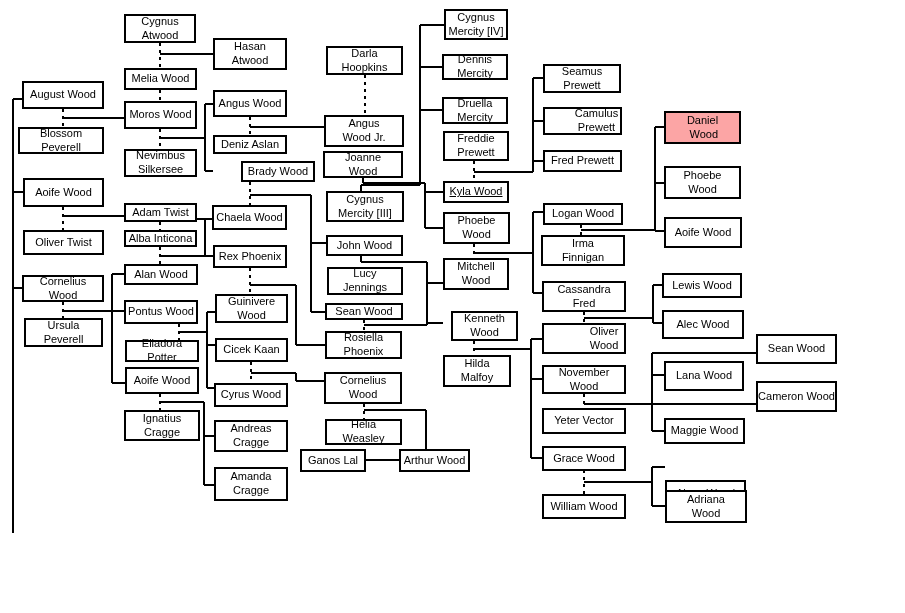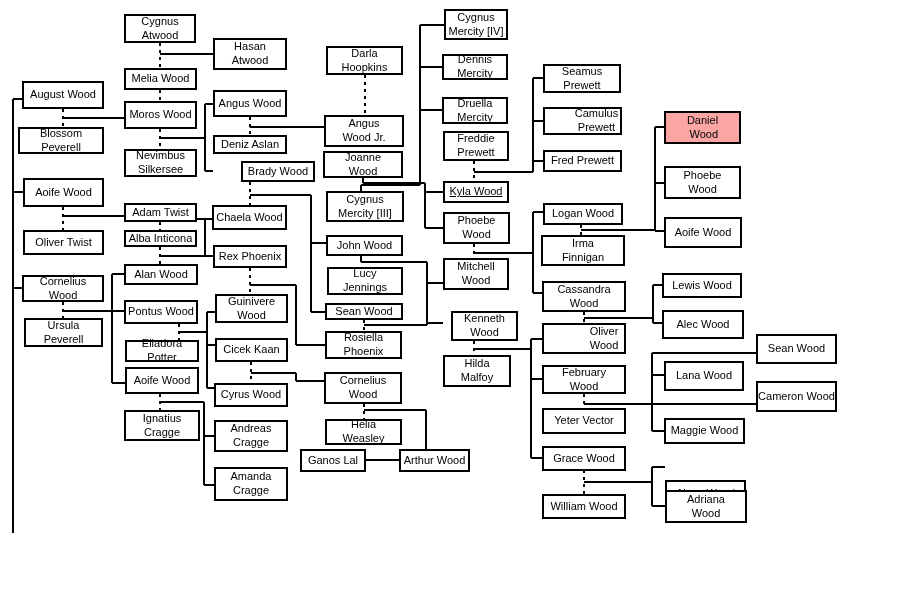--- a/index.html
+++ b/index.html
@@ -225,24 +225,24 @@
 Malfoy</div>
     <div class="person-box" style="left: 543px; top: 64px; width: 78px; height: 29px; border-color: rgb(0, 0, 0); background: rgb(255, 255, 255); color: rgb(0, 0, 0);">Seamus
 Prewett</div>
     <div class="person-box" style="left: 543px; top: 107px; width: 79px; height: 28px; border-color: rgb(0, 0, 0); background: rgb(255, 255, 255); color: rgb(0, 0, 0); padding-left: 28px;">Camulus
 Prewett</div>
     <div class="person-box" style="left: 543px; top: 150px; width: 79px; height: 22px; border-color: rgb(0, 0, 0); background: rgb(255, 255, 255); color: rgb(0, 0, 0);">Fred Prewett</div>
     <div class="person-box" style="left: 543px; top: 203px; width: 80px; height: 22px; border-color: rgb(0, 0, 0); background: rgb(255, 255, 255); color: rgb(0, 0, 0);">Logan Wood</div>
     <div class="person-box" style="left: 541px; top: 235px; width: 84px; height: 31px; border-color: rgb(0, 0, 0); background: rgb(255, 255, 255); color: rgb(0, 0, 0);">Irma
 Finnigan</div>
     <div class="person-box" style="left: 542px; top: 281px; width: 84px; height: 31px; border-color: rgb(0, 0, 0); background: rgb(255, 255, 255); color: rgb(0, 0, 0);">Cassandra
-Wood</div>
+Fred</div>
     <div class="person-box" style="left: 542px; top: 323px; width: 84px; height: 31px; border-color: rgb(0, 0, 0); background: rgb(255, 255, 255); color: rgb(0, 0, 0); padding-left: 40px;">Oliver
 Wood</div>
-    <div class="person-box" style="left: 542px; top: 365px; width: 84px; height: 29px; border-color: rgb(0, 0, 0); background: rgb(255, 255, 255); color: rgb(0, 0, 0);">February
+    <div class="person-box" style="left: 542px; top: 365px; width: 84px; height: 29px; border-color: rgb(0, 0, 0); background: rgb(255, 255, 255); color: rgb(0, 0, 0);">November
 Wood</div>
     <div class="person-box" style="left: 542px; top: 408px; width: 84px; height: 26px; border-color: rgb(0, 0, 0); background: rgb(255, 255, 255); color: rgb(0, 0, 0);">Yeter Vector</div>
     <div class="person-box" style="left: 542px; top: 446px; width: 84px; height: 25px; border-color: rgb(0, 0, 0); background: rgb(255, 255, 255); color: rgb(0, 0, 0);">Grace Wood</div>
     <div class="person-box" style="left: 542px; top: 494px; width: 84px; height: 25px; border-color: rgb(0, 0, 0); background: rgb(255, 255, 255); color: rgb(0, 0, 0);">William Wood</div>
     <div class="person-box" style="left: 664px; top: 111px; width: 77px; height: 33px; border-color: rgb(0, 0, 0); background: #fca5a5; color: rgb(0, 0, 0); text-align: right;">Daniel
 Wood</div>
     <div class="person-box" style="left: 664px; top: 166px; width: 77px; height: 33px; border-color: rgb(0, 0, 0); background: rgb(255, 255, 255); color: rgb(0, 0, 0);">Phoebe
 Wood</div>
     <div class="person-box" style="left: 664px; top: 217px; width: 78px; height: 31px; border-color: rgb(0, 0, 0); background: rgb(255, 255, 255); color: rgb(0, 0, 0);">Aoife Wood</div>
     <div class="person-box" style="left: 662px; top: 273px; width: 80px; height: 25px; border-color: rgb(0, 0, 0); background: rgb(255, 255, 255); color: rgb(0, 0, 0);">Lewis Wood</div>

